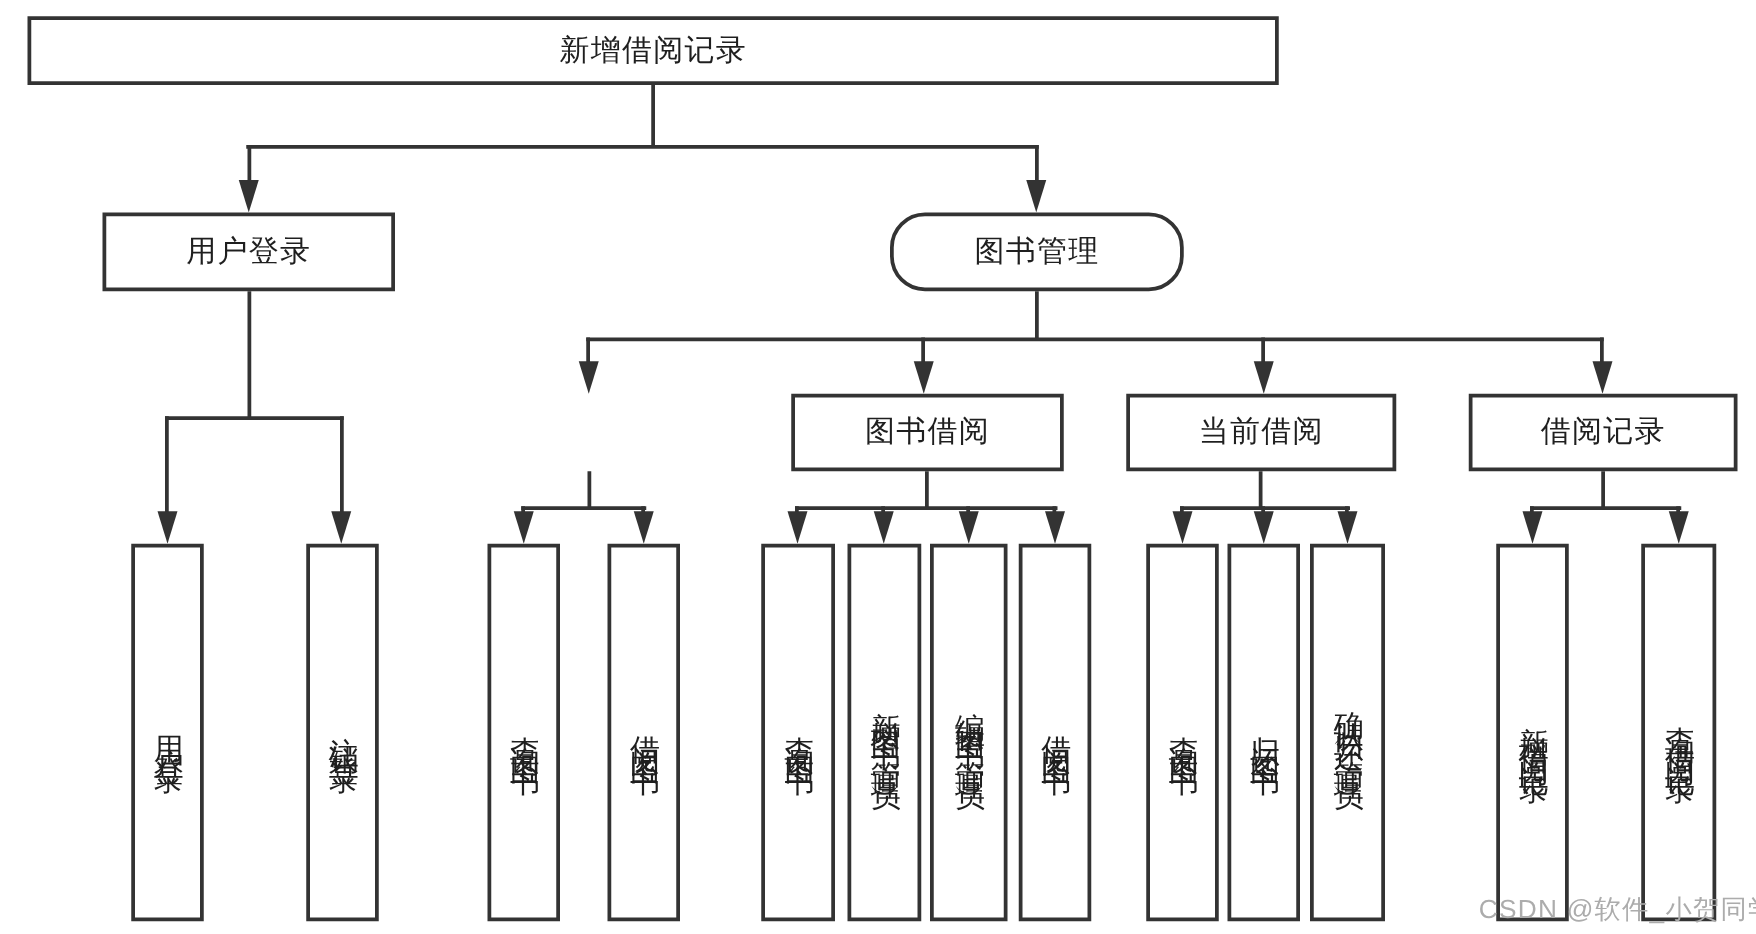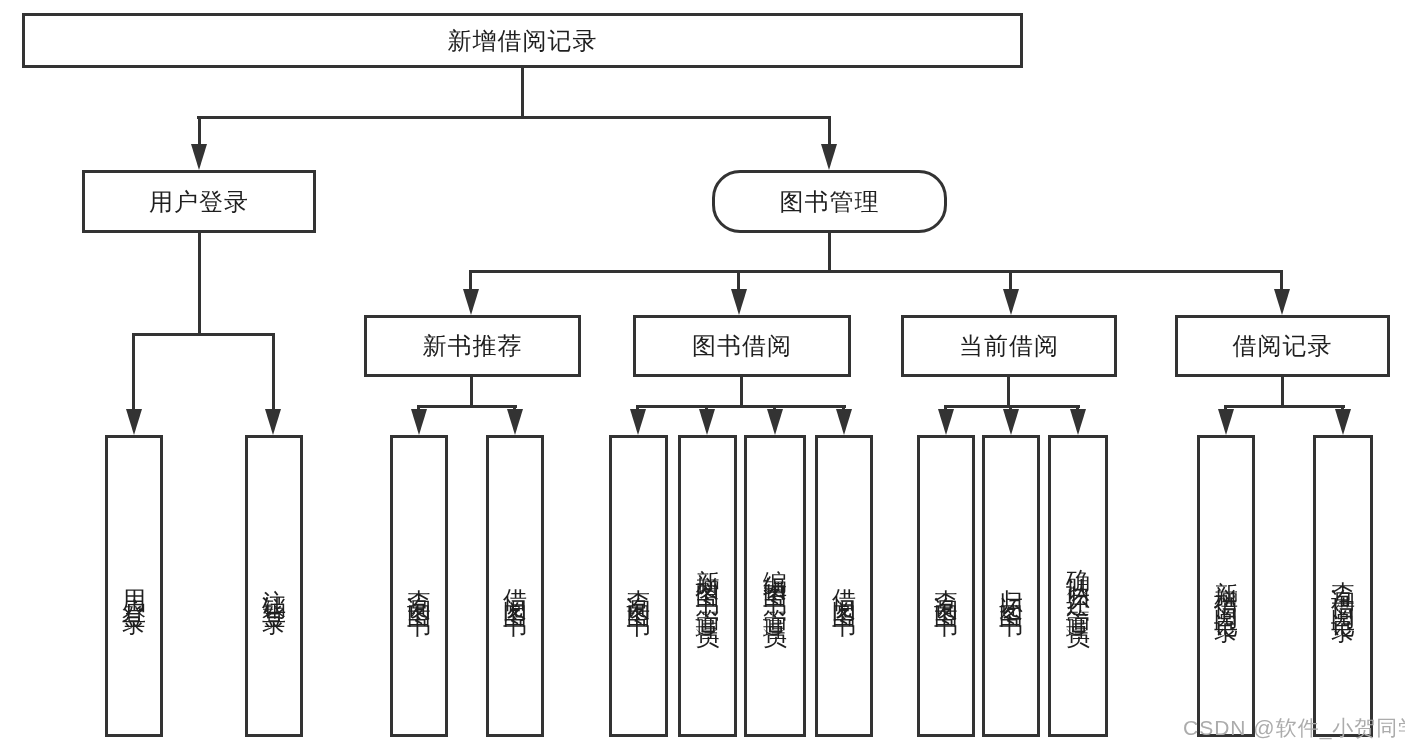--- a/index.html
+++ b/index.html
@@ -66,23 +66,20 @@
   <div class="hl" style="left:469px;top:270px;width:814px;"></div>
   <div class="vl" style="left:469px;top:270px;height:23px;"></div>
   <div class="ah" style="left:463px;top:289px;"></div>
   <div class="vl" style="left:737px;top:270px;height:23px;"></div>
   <div class="ah" style="left:731px;top:289px;"></div>
   <div class="vl" style="left:1009px;top:270px;height:23px;"></div>
   <div class="ah" style="left:1003px;top:289px;"></div>
   <div class="vl" style="left:1280px;top:270px;height:23px;"></div>
   <div class="ah" style="left:1274px;top:289px;"></div>
 
-  <div class="box" style="left:364px;top:315px;width:217px;height:62px;">
-    <span>新书推荐</span>
-  </div>
   <div class="box" style="left:901px;top:315px;width:216px;height:62px;">
     <span>当前借阅</span>
   </div>
   <div class="box" style="left:633px;top:315px;width:218px;height:62px;">
     <span>图书借阅</span>
   </div>
   <div class="box" style="left:1175px;top:315px;width:215px;height:62px;">
     <span>借阅记录</span>
   </div>
 

